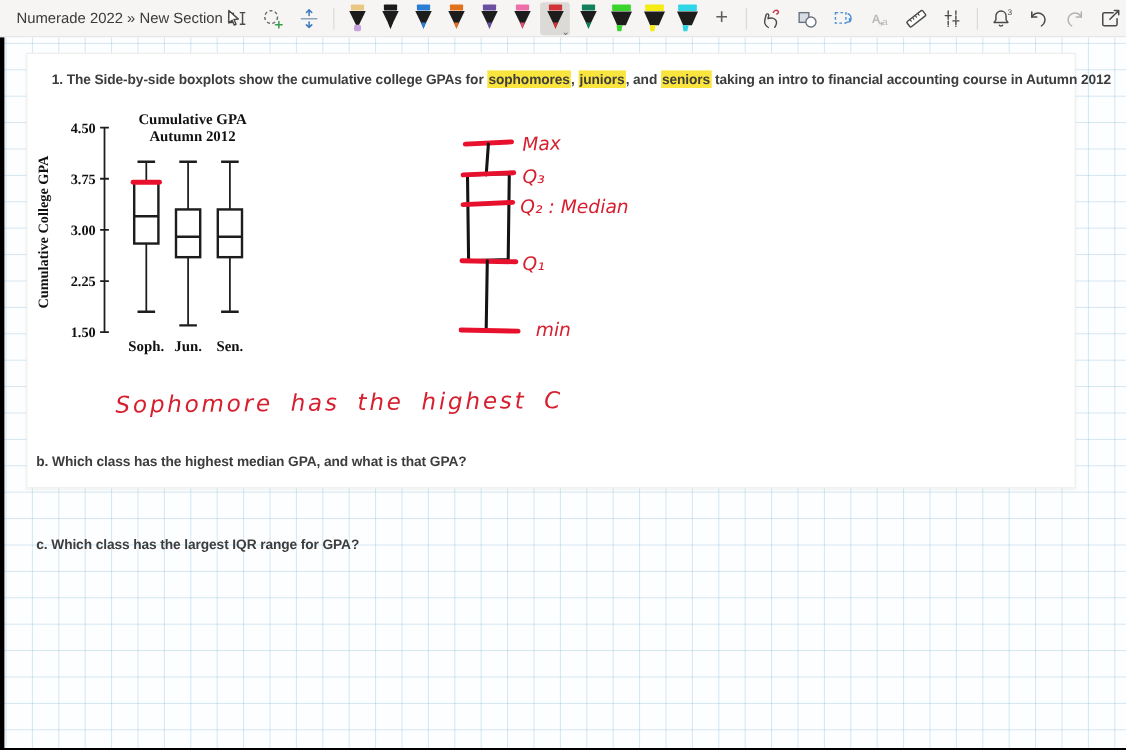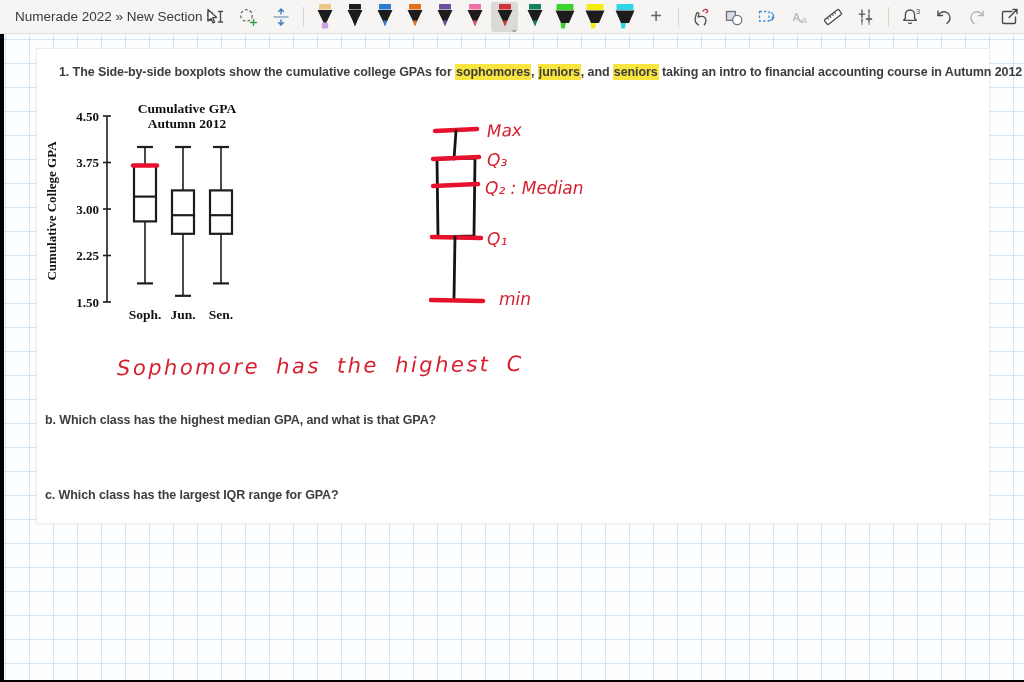--- a/index.html
+++ b/index.html
@@ -27,21 +27,21 @@
   .canvas{position:absolute;left:0;top:34px;width:1024px;height:648px;
           background-color:#fdfeff;
           background-image:
             linear-gradient(to right, rgba(125,182,212,.33) 1px, transparent 1px),
             linear-gradient(to bottom, rgba(125,182,212,.33) 1px, transparent 1px);
           background-size:24px 24px;background-position:5px 5px;}
   .edge-left{position:absolute;left:0;top:34px;width:4px;height:648px;background:#000;}
   .edge-bottom{position:absolute;left:0;top:680px;width:1024px;height:2px;background:#000;}
 
   
-  .sheet{position:absolute;left:36px;top:14px;width:954px;height:476px;
+  .sheet{position:absolute;left:24px;top:14px;width:954px;height:396px;
          background:#ffffff;border:1px solid #ededec;box-sizing:border-box;
          box-shadow:0 1px 3px rgba(0,0,0,.05);}
   .q{position:absolute;margin:0;font-size:12.5px;font-weight:600;color:#3d3d3d;
      white-space:nowrap;letter-spacing:-0.1px;}
   .q mark{background:#f9e53d;color:#3d3d3d;padding:1px 1px;}
   #question-1{left:22px;top:16px;}
   #question-a{left:8px;top:288px;}
   #question-b{left:8px;top:364px;}
   #question-c{left:8px;top:439px;}
 

